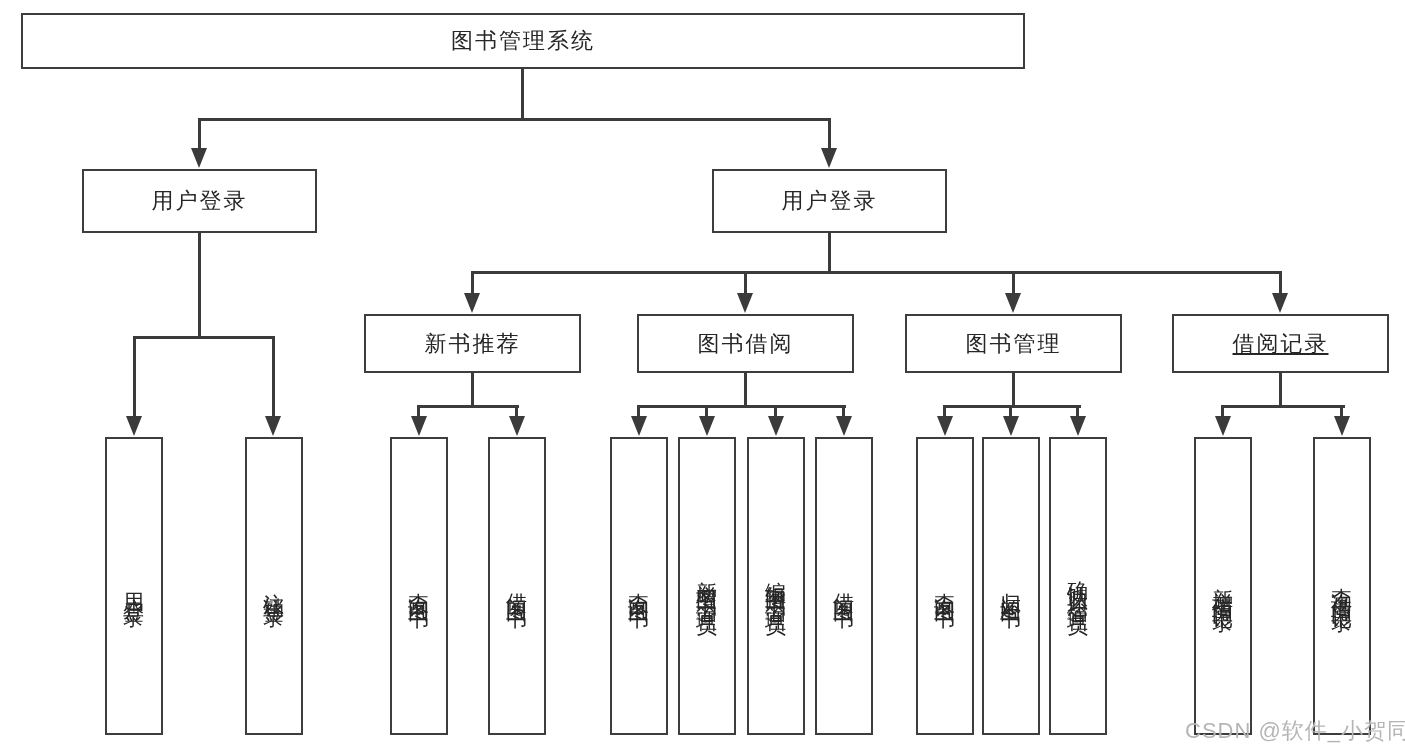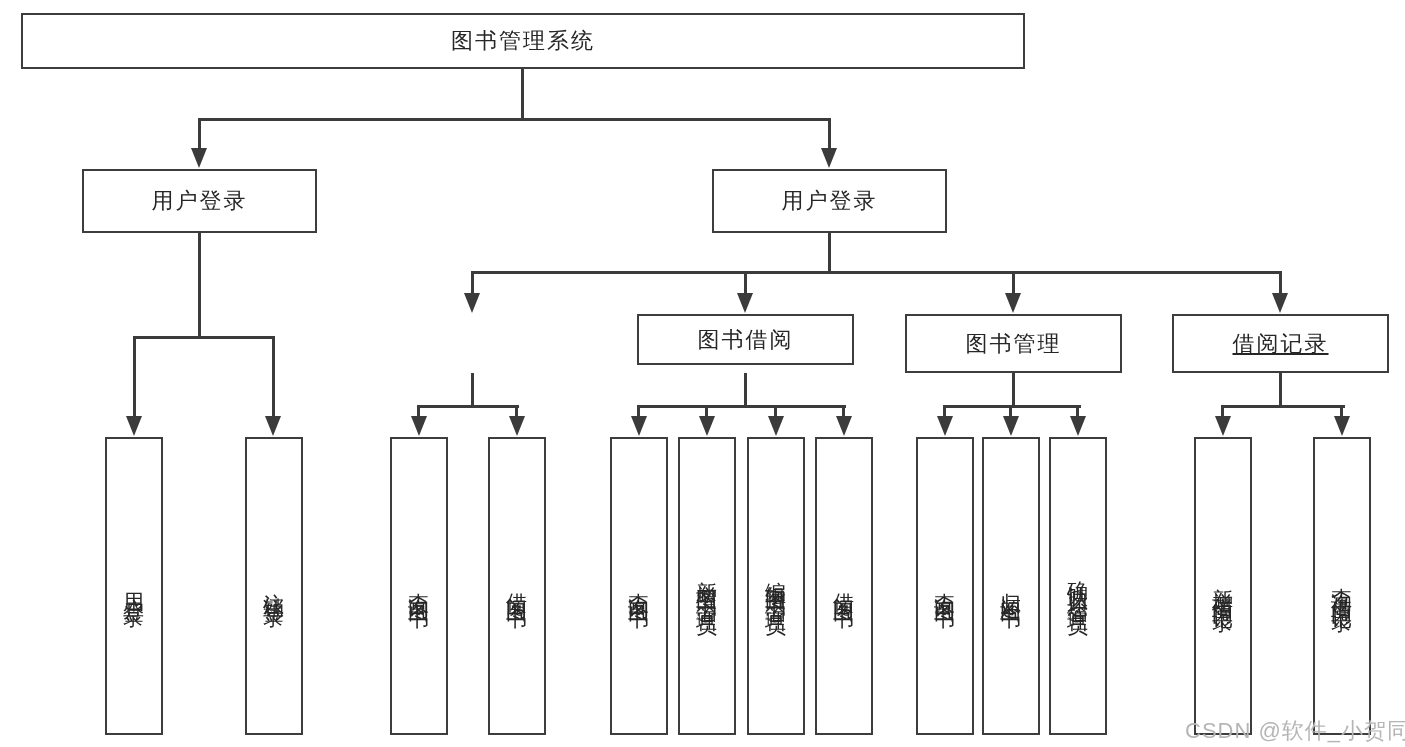--- a/index.html
+++ b/index.html
@@ -63,21 +63,24 @@
   <div class="line" style="left:471px;top:271px;width:811px;height:3px;"></div>
   <div class="line" style="left:471px;top:271px;width:3px;height:24px;"></div>
   <div class="arrow" style="left:464px;top:293px;"></div>
   <div class="line" style="left:744px;top:271px;width:3px;height:24px;"></div>
   <div class="arrow" style="left:737px;top:293px;"></div>
   <div class="line" style="left:1012px;top:271px;width:3px;height:24px;"></div>
   <div class="arrow" style="left:1005px;top:293px;"></div>
   <div class="line" style="left:1279px;top:271px;width:3px;height:24px;"></div>
   <div class="arrow" style="left:1272px;top:293px;"></div>
 
-  <div class="node hnode" style="left:637px;top:314px;width:217px;height:51px;">
+  <div class="node hnode" style="left:364px;top:314px;width:217px;height:59px;">
+    <span>新书推荐</span>
+  </div>
+  <div class="node hnode" style="left:637px;top:314px;width:217px;height:59px;">
     <span>图书借阅</span>
   </div>
   <div class="node hnode" style="left:905px;top:314px;width:217px;height:59px;">
     <span>图书管理</span>
   </div>
   <div class="node hnode" style="left:1172px;top:314px;width:217px;height:59px;text-decoration:underline;">
     <span>借阅记录</span>
   </div>
 
   <div class="line" style="left:471px;top:373px;width:3px;height:34px;"></div>

